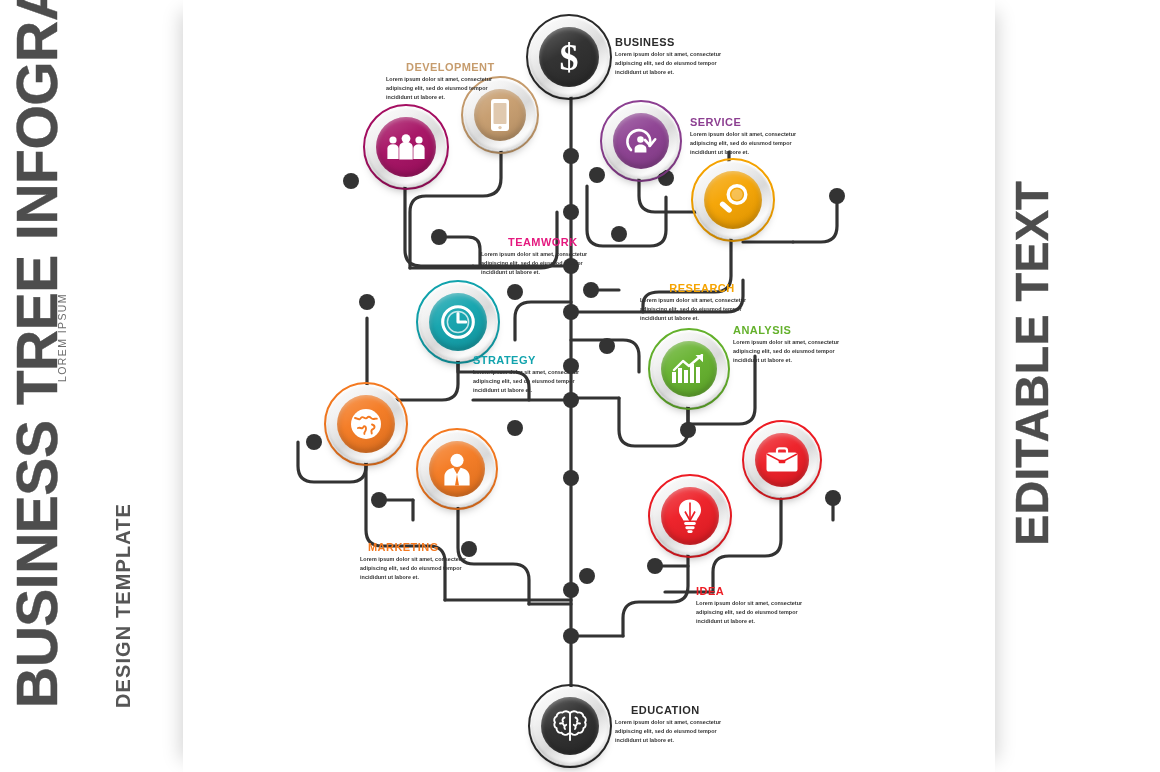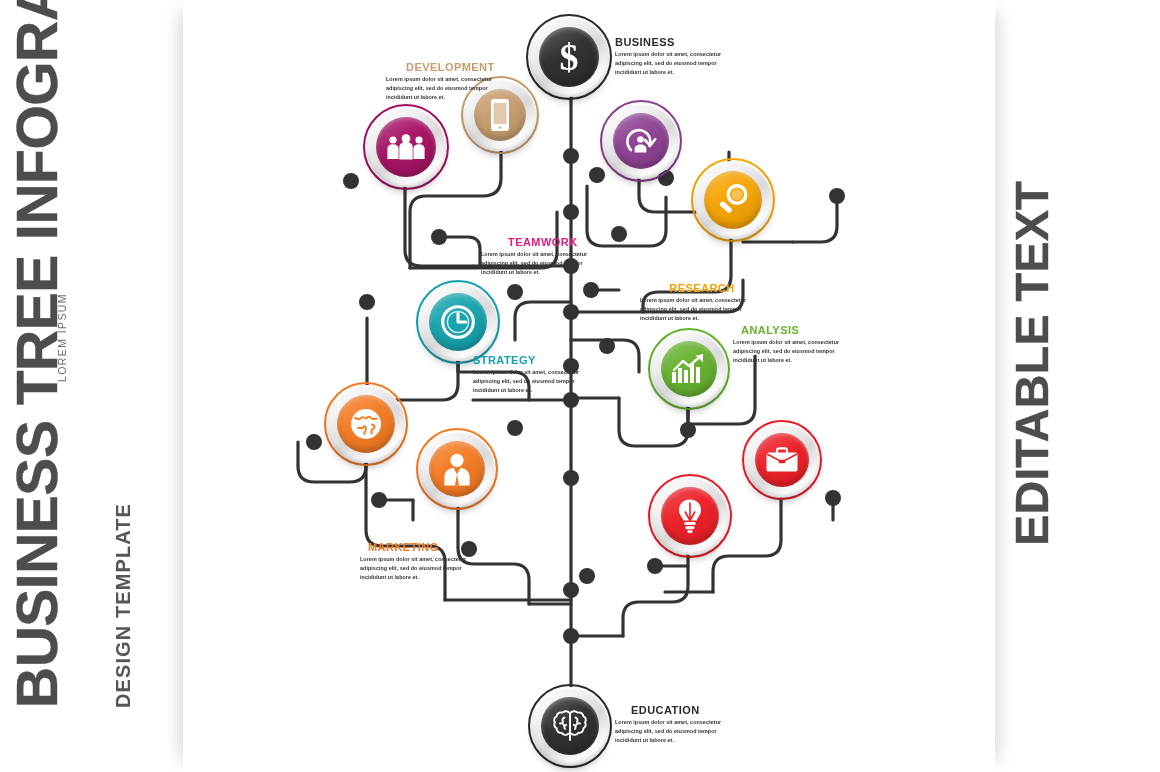--- a/index.html
+++ b/index.html
@@ -412,45 +412,53 @@
   <div class="label" style="left:615px;top:36px;">
     <div class="ttl" style="color:#2b2b2b;">BUSINESS</div>
     <div class="body">Lorem ipsum dolor sit amet, consectetur adipiscing elit, sed do eiusmod tempor incididunt ut labore et.</div>
   </div>
 
   <div class="label" style="left:386px;top:61px;">
     <div class="ttl" style="color:#c69c6d;margin-left:20px;">DEVELOPMENT</div>
     <div class="body">Lorem ipsum dolor sit amet, consectetur adipiscing elit, sed do eiusmod tempor incididunt ut labore et.</div>
   </div>
 
+  <div class="label" style="left:690px;top:116px;">
+    <div class="ttl" style="color:#8c3f91;">SERVICE</div>
+    <div class="body">Lorem ipsum dolor sit amet, consectetur adipiscing elit, sed do eiusmod tempor incididunt ut labore et.</div>
+  </div>
 
   <div class="label" style="left:481px;top:236px;">
     <div class="ttl" style="color:#e5197f;padding-left:27px;">TEAMWORK</div>
     <div class="body">Lorem ipsum dolor sit amet, consectetur adipiscing elit, sed do eiusmod tempor incididunt ut labore et.</div>
   </div>
 
   <div class="label" style="left:640px;top:282px;">
     <div class="ttl" style="color:#f5a300;text-align:center;">RESEARCH</div>
     <div class="body">Lorem ipsum dolor sit amet, consectetur adipiscing elit, sed do eiusmod tempor incididunt ut labore et.</div>
   </div>
 
   <div class="label" style="left:733px;top:324px;">
-    <div class="ttl" style="color:#64b12c;margin-left:8px;">ANALYSIS</div>
+    <div class="ttl" style="color:#64b12c;">ANALYSIS</div>
     <div class="body">Lorem ipsum dolor sit amet, consectetur adipiscing elit, sed do eiusmod tempor incididunt ut labore et.</div>
   </div>
 
   <div class="label" style="left:473px;top:354px;">
     <div class="ttl" style="color:#11a3ad;">STRATEGY</div>
     <div class="body">Lorem ipsum dolor sit amet, consectetur adipiscing elit, sed do eiusmod tempor incididunt ut labore et.</div>
   </div>
 
   <div class="label" style="left:360px;top:541px;">
     <div class="ttl" style="color:#f47920;margin-left:8px;">MARKETING</div>
     <div class="body">Lorem ipsum dolor sit amet, consectetur adipiscing elit, sed do eiusmod tempor incididunt ut labore et.</div>
   </div>
 
+  <div class="label" style="left:696px;top:585px;">
+    <div class="ttl" style="color:#ed1c24;">IDEA</div>
+    <div class="body">Lorem ipsum dolor sit amet, consectetur adipiscing elit, sed do eiusmod tempor incididunt ut labore et.</div>
+  </div>
 
   <div class="label" style="left:615px;top:704px;">
     <div class="ttl" style="color:#2b2b2b;padding-left:16px;">EDUCATION</div>
     <div class="body">Lorem ipsum dolor sit amet, consectetur adipiscing elit, sed do eiusmod tempor incididunt ut labore et.</div>
   </div>
 
 </div>
 
 </body></html>

